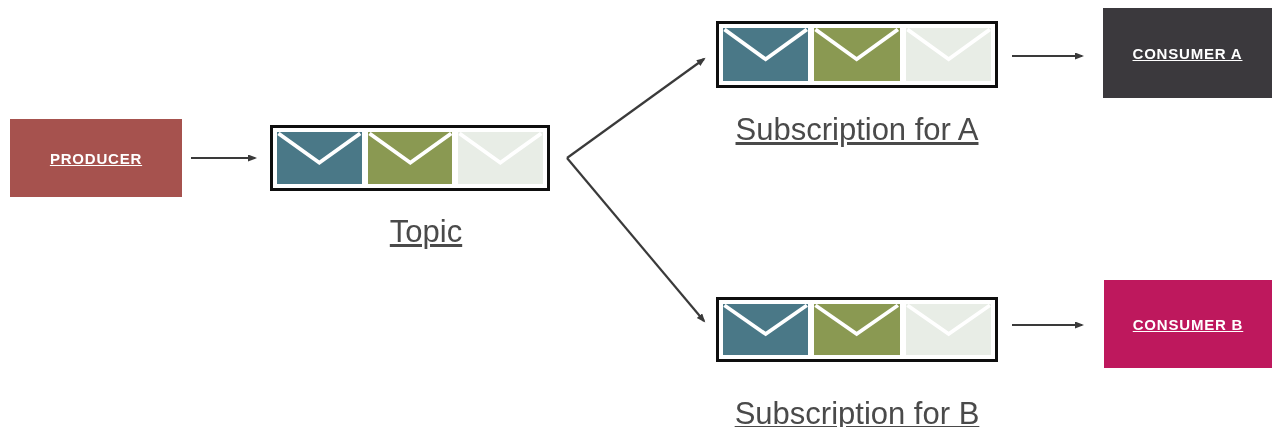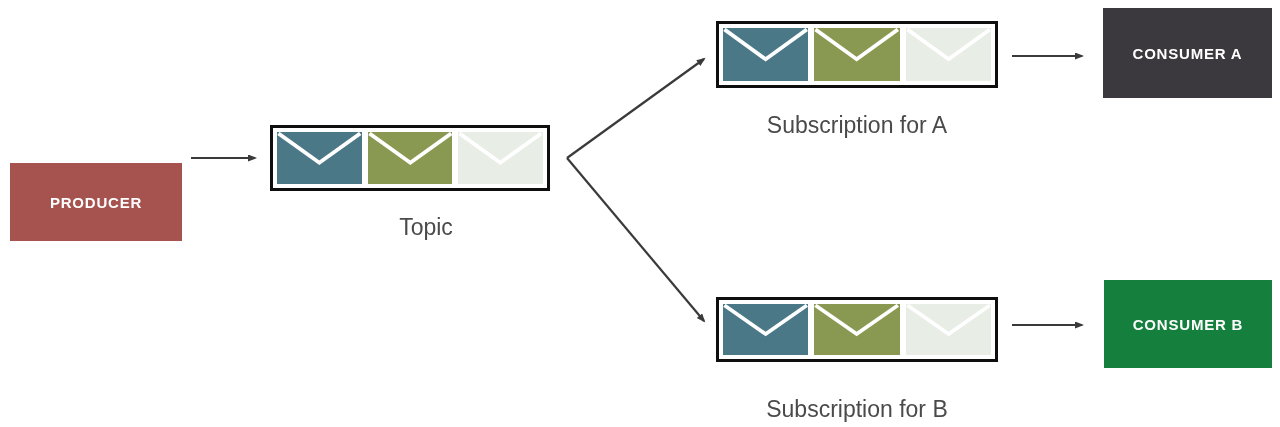--- a/index.html
+++ b/index.html
@@ -29,24 +29,25 @@
   .node {
     position: absolute;
     display: flex;
     align-items: center;
     justify-content: center;
     color: #ffffff;
     font-weight: bold;
     font-size: 15px;
     letter-spacing: 0.8px;
     text-align: center;
+    text-decoration: underline;
   }
-  .node-producer   { left: 10px;   top: 119px; width: 172px; height: 78px; background: #a6524e; margin-top: 44px; }
+  .node-producer   { left: 10px;   top: 119px; width: 172px; height: 78px; background: #a6524e; }
   .node-consumer-a { left: 1103px; top: 8px;   width: 169px; height: 90px; background: #3b393d; }
-  .node-consumer-b { left: 1104px; top: 280px; width: 168px; height: 88px; background: #15803d; }
+  .node-consumer-b { left: 1104px; top: 280px; width: 168px; height: 88px; background: #be185d; }
 
   .msgbox {
     position: absolute;
     background: #ffffff;
     border: 3px solid #0e0e0e;
     display: flex;
     gap: 6px;
     padding: 4px;
   }
   .msgbox-topic { left: 270px; top: 125px; width: 280px; height: 66px; }
@@ -61,22 +62,23 @@
   .env-flap {
     stroke: #ffffff;
     stroke-width: 4;
     fill: none;
   }
 
   .diagram-label {
     position: absolute;
     text-align: center;
     color: #4a4a4a;
-    font-size: 23px;
+    font-size: 31px;
     font-weight: 400;
+    text-decoration: underline;
   }
   .label-topic { left: 286px; top: 214px; width: 280px; }
   .label-sub-a { left: 716px; top: 112px; width: 282px; }
   .label-sub-b { left: 716px; top: 396px; width: 282px; }
 </style>
 </head>
 <body>
 
 <div class="canvas">
 

